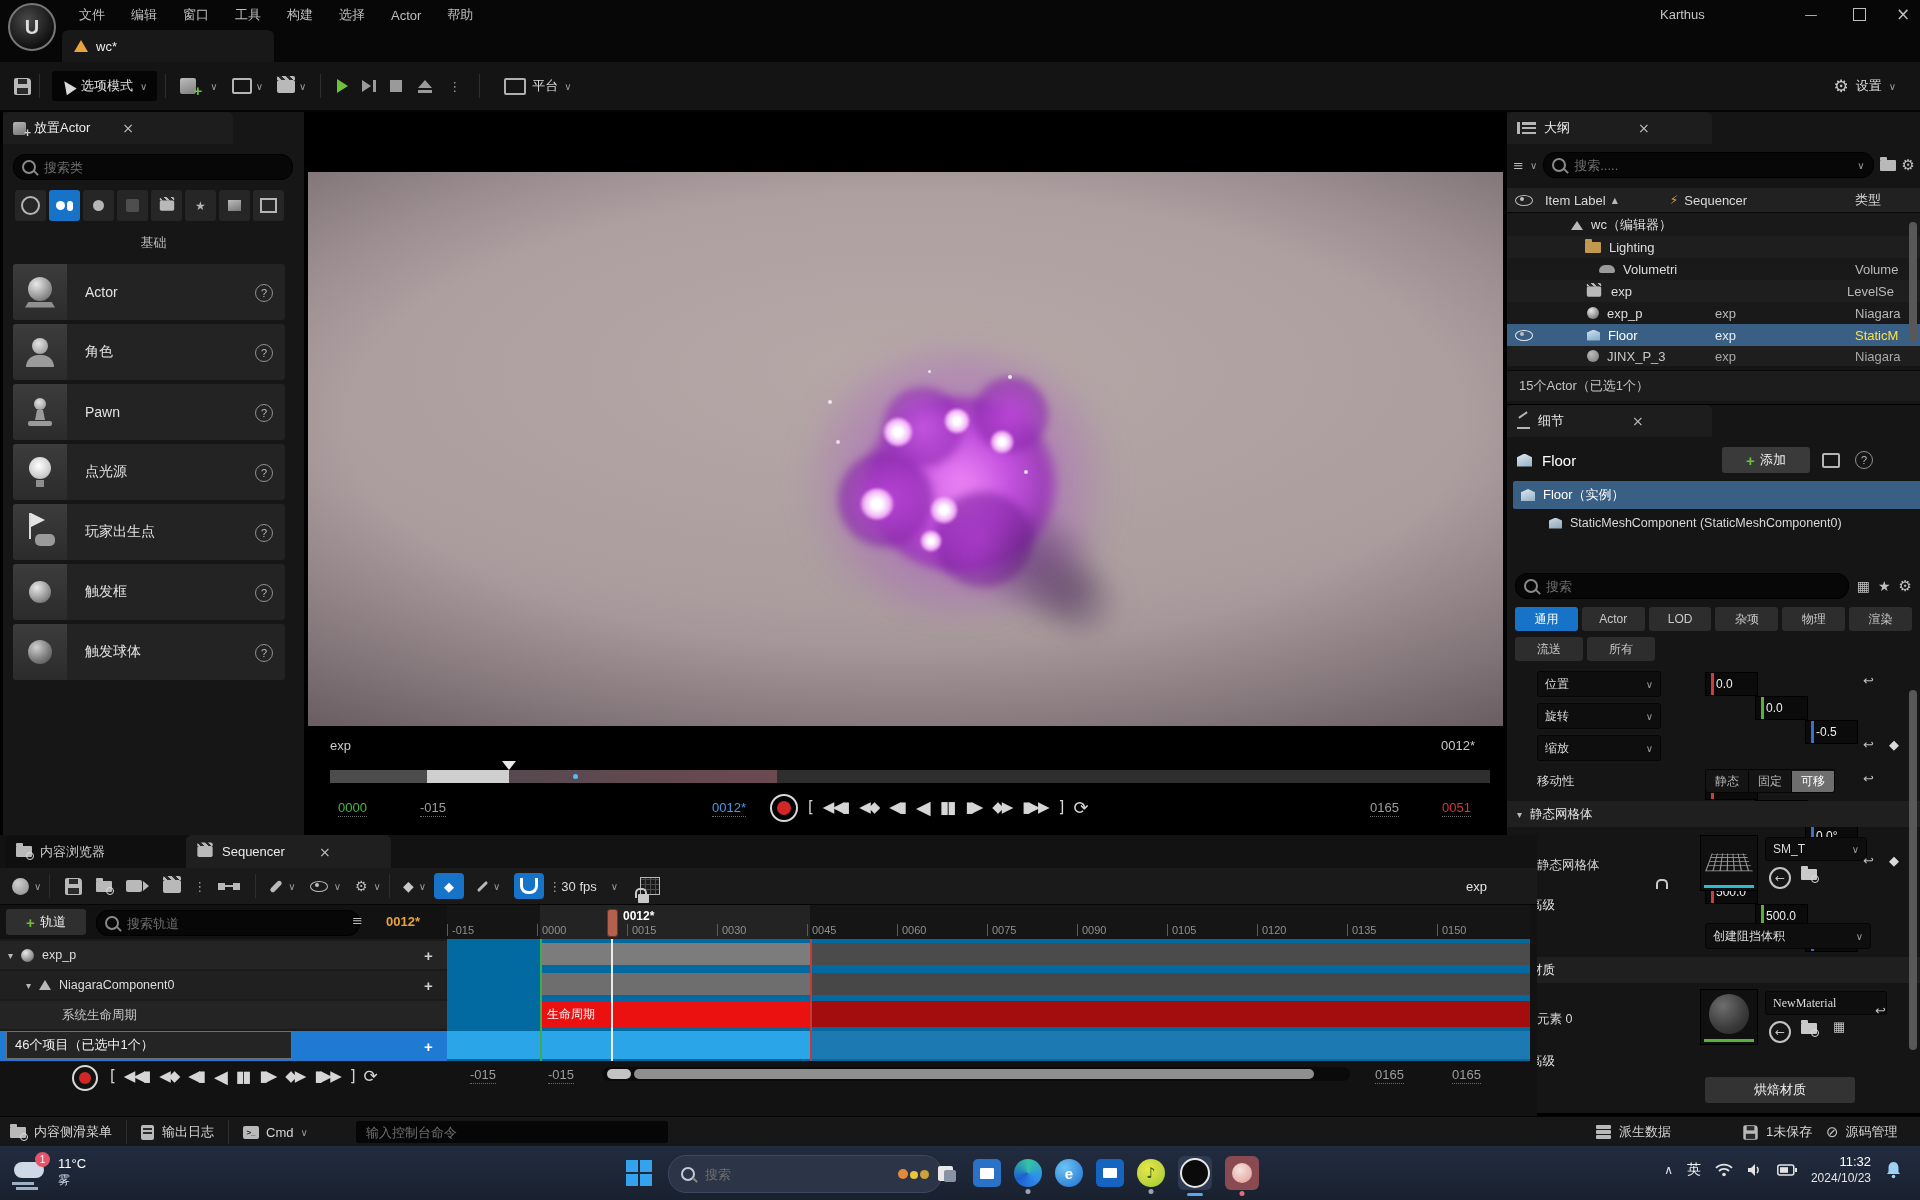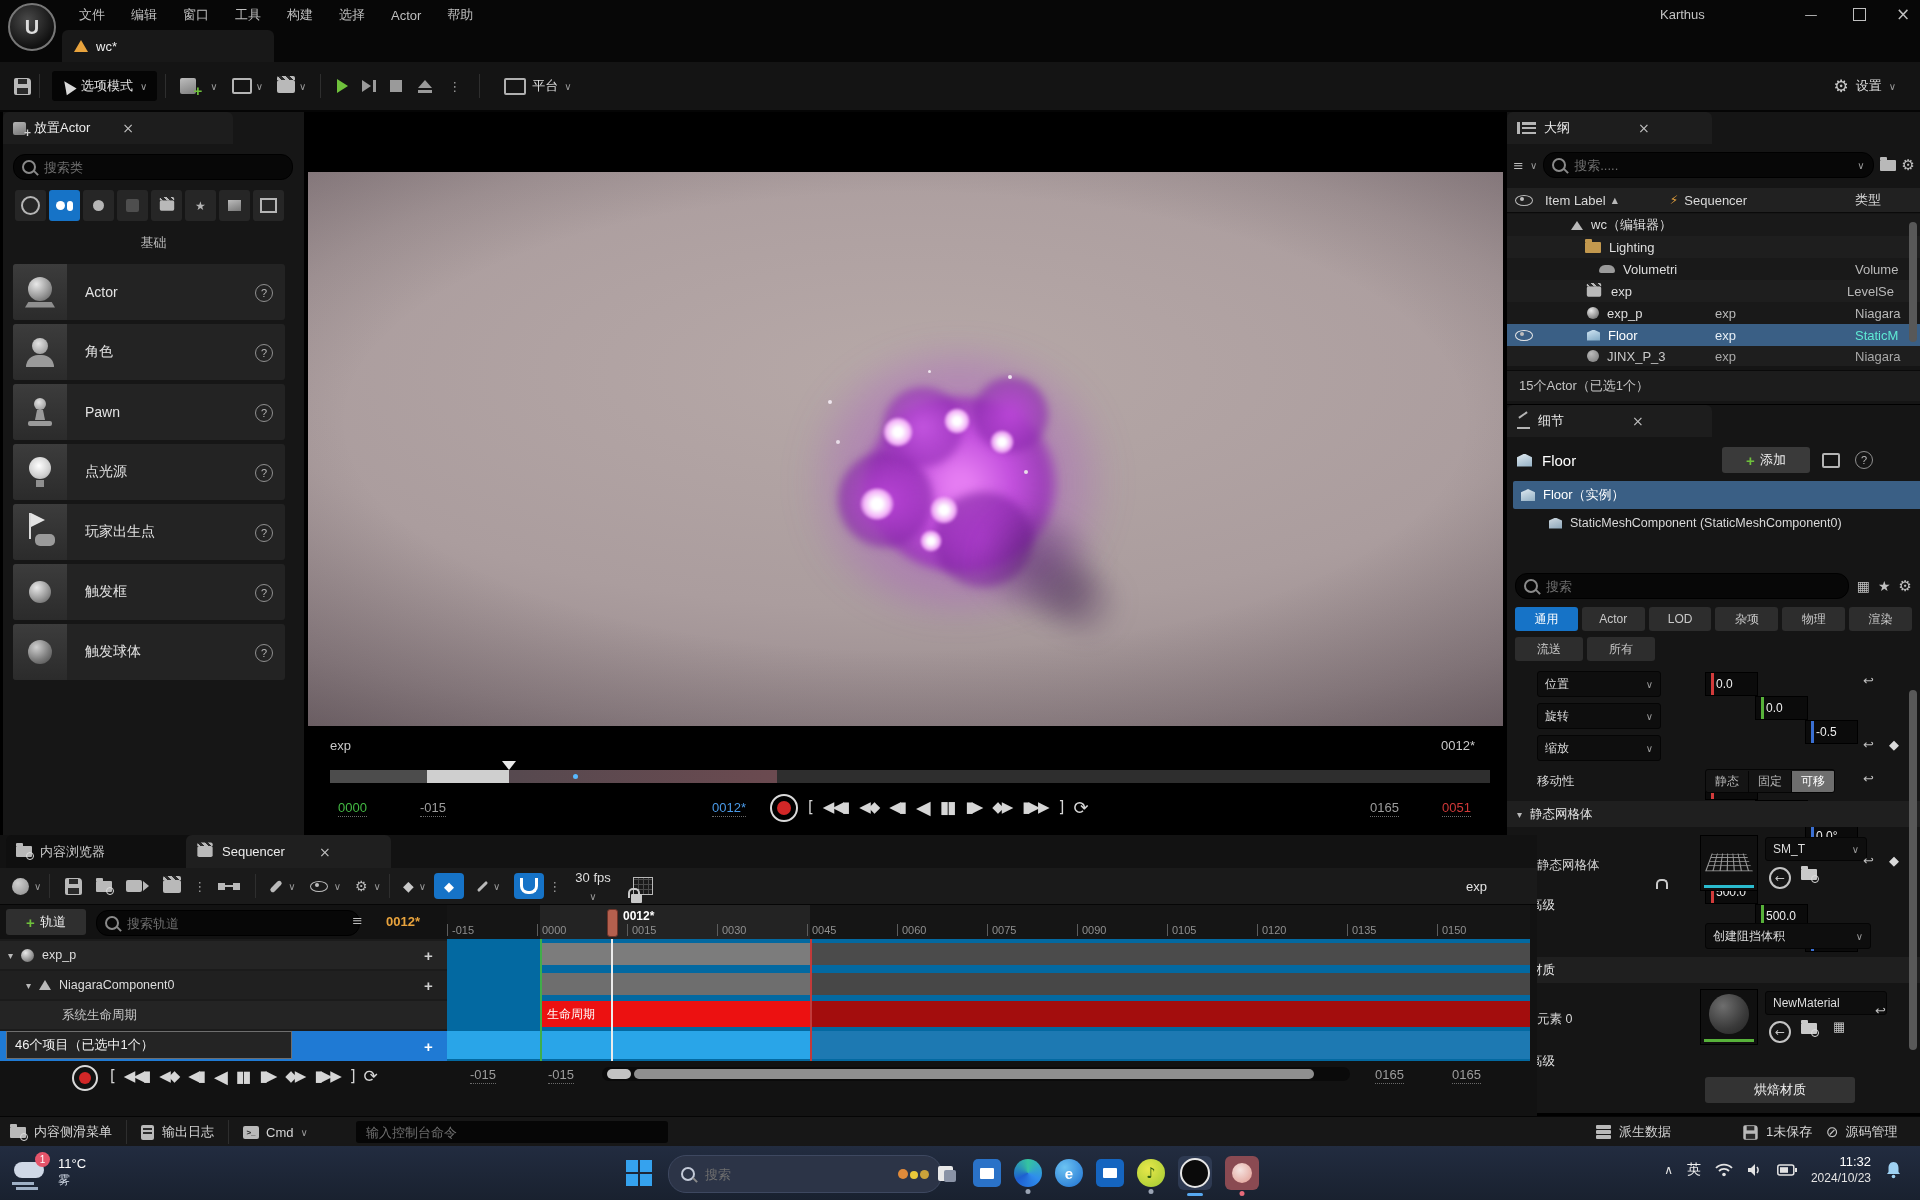--- a/index.html
+++ b/index.html
@@ -342,21 +342,21 @@
       <span class="sphere" style="margin-left:80px;width:12px;height:12px;"></span>
       <span style="margin-left:8px;color:#dedede;">exp_p</span>
       <span class="ab" style="left:208px;color:#b9b9b9;">exp</span>
       <span class="ab" style="left:348px;color:#b9b9b9;width:58px;overflow:hidden;white-space:nowrap;">Niagara</span>
     </div>
     <div class="ab row" style="left:0;top:212px;width:413px;height:22px;background:#3a5f85;">
       <span class="eyei" style="margin-left:8px;border-color:#e8e8e8;"></span>
       <span style="margin-left:54px;width:13px;height:11px;background:linear-gradient(160deg,#cfe4f2,#7fa8c4);clip-path:polygon(50% 0,100% 28%,100% 100%,0 100%,0 28%);"></span>
       <span style="margin-left:8px;color:#fff;">Floor</span>
       <span class="ab" style="left:208px;color:#e6eef5;">exp</span>
-      <span class="ab" style="left:348px;color:#5eead4;width:58px;overflow:hidden;white-space:nowrap;">StaticM</span>
+      <span class="ab" style="left:348px;color:#fde047;width:58px;overflow:hidden;white-space:nowrap;">StaticM</span>
     </div>
     <div class="ab row" style="left:0;top:234px;width:413px;height:20px;background:#1e1e1e;overflow:hidden;">
       <span class="sphere" style="margin-left:80px;width:12px;height:12px;background:radial-gradient(circle at 35% 30%,#bbb,#777);"></span>
       <span style="margin-left:8px;color:#c9c9c9;">JINX_P_3</span>
       <span class="ab" style="left:208px;color:#a9a9a9;">exp</span>
       <span class="ab" style="left:348px;color:#a9a9a9;width:58px;overflow:hidden;white-space:nowrap;">Niagara</span>
     </div>
     <div class="ab" style="right:3px;top:110px;width:8px;height:120px;background:#585858;border-radius:4px;"></div>
     <div class="ab row" style="left:0;top:258px;width:413px;height:30px;background:#1c1c1c;border-top:1px solid #0a0a0a;">
       <span style="margin-left:12px;color:#c3c3c3;">15个Actor（已选1个）</span>
@@ -514,21 +514,21 @@
     <div class="ab sect" style="left:0;top:552px;width:413px;height:26px;">
       <span class="u" style="font-size:10px;color:#b9b9b9;">▾</span>
       <span>材质</span>
     </div>
     <span class="ab" style="left:30px;top:606px;color:#d5d5d5;font-size:12.5px;">元素 0</span>
     <div class="ab" style="left:193px;top:584px;width:56px;height:54px;background:#101010;border:1px solid #000;">
       <div class="sphere" style="position:absolute;left:8px;top:4px;width:40px;height:40px;background:radial-gradient(circle at 35% 30%,#6e6e6e,#3a3a3a 60%,#222);"></div>
       <div style="position:absolute;left:3px;bottom:2px;width:50px;height:3px;background:#57b13a;"></div>
     </div>
     <div class="ab drop" style="left:258px;top:586px;width:106px;height:22px;">
-        <span style="overflow:hidden;white-space:nowrap;">NewMaterial</span>
+        <span style="overflow:hidden;white-space:nowrap;font-family:Liberation Serif, serif;">NewMaterial</span>
       </div>
     <span class="ab ibtn" style="left:262px;top:616px;width:18px;height:18px;border:2px solid #c3c3c3;border-radius:50%;color:#c3c3c3;font-size:12px;">
         <span class="u">←</span>
       </span>
     <span class="ab ibtn" style="left:294px;top:618px;">
         <span class="folder" style="background:#c9c9c9;">
           <i class="fmag"></i>
         </span>
       </span>
     <span class="ab u ibtn" style="left:326px;top:614px;font-size:13px;color:#c3c3c3;">▦</span>
@@ -602,21 +602,21 @@
           <span class="u" style="color:#fff;font-size:13px;">◆</span>
         </div>
       <span class="ibtn" style="margin:0 4px;">
           <span style="width:13px;height:3px;background:#b9b9b9;transform:rotate(-45deg);border-radius:2px;display:block;"></span>
         </span>
       <span class="u ibtn" style="font-size:10px;color:#9a9a9a;">∨</span>
       <div class="ibtn" style="margin:0 4px 0 14px;width:30px;height:26px;background:#1673c7;border-radius:4px;">
           <span style="width:12px;height:13px;border:3px solid #fff;border-bottom:none;border-radius:8px 8px 0 0;display:block;transform:rotate(180deg);"></span>
         </div>
       <span class="u ibtn" style="color:#9a9a9a;">⋮</span>
-      <div class="row" style="margin-left:14px;gap:6px;flex-direction:column;">
+      <div class="row" style="gap:14px;">
         <span style="color:#dedede;">30 fps</span>
         <span class="u" style="font-size:10px;color:#9a9a9a;">∨</span>
       </div>
       <span class="ibtn" style="margin-left:22px;">
           <span style="width:18px;height:16px;border:1.5px solid #b9b9b9;display:block;background:repeating-linear-gradient(0deg,transparent 0 4px,#4a4a4a 4px 5px),repeating-linear-gradient(90deg,transparent 0 4px,#4a4a4a 4px 5px);"></span>
         </span>
       <span class="ab" style="right:50px;color:#e3e3e3;">exp</span>
       <span class="lock ab" style="right:22px;top:10px;"></span>
     </div>
 

